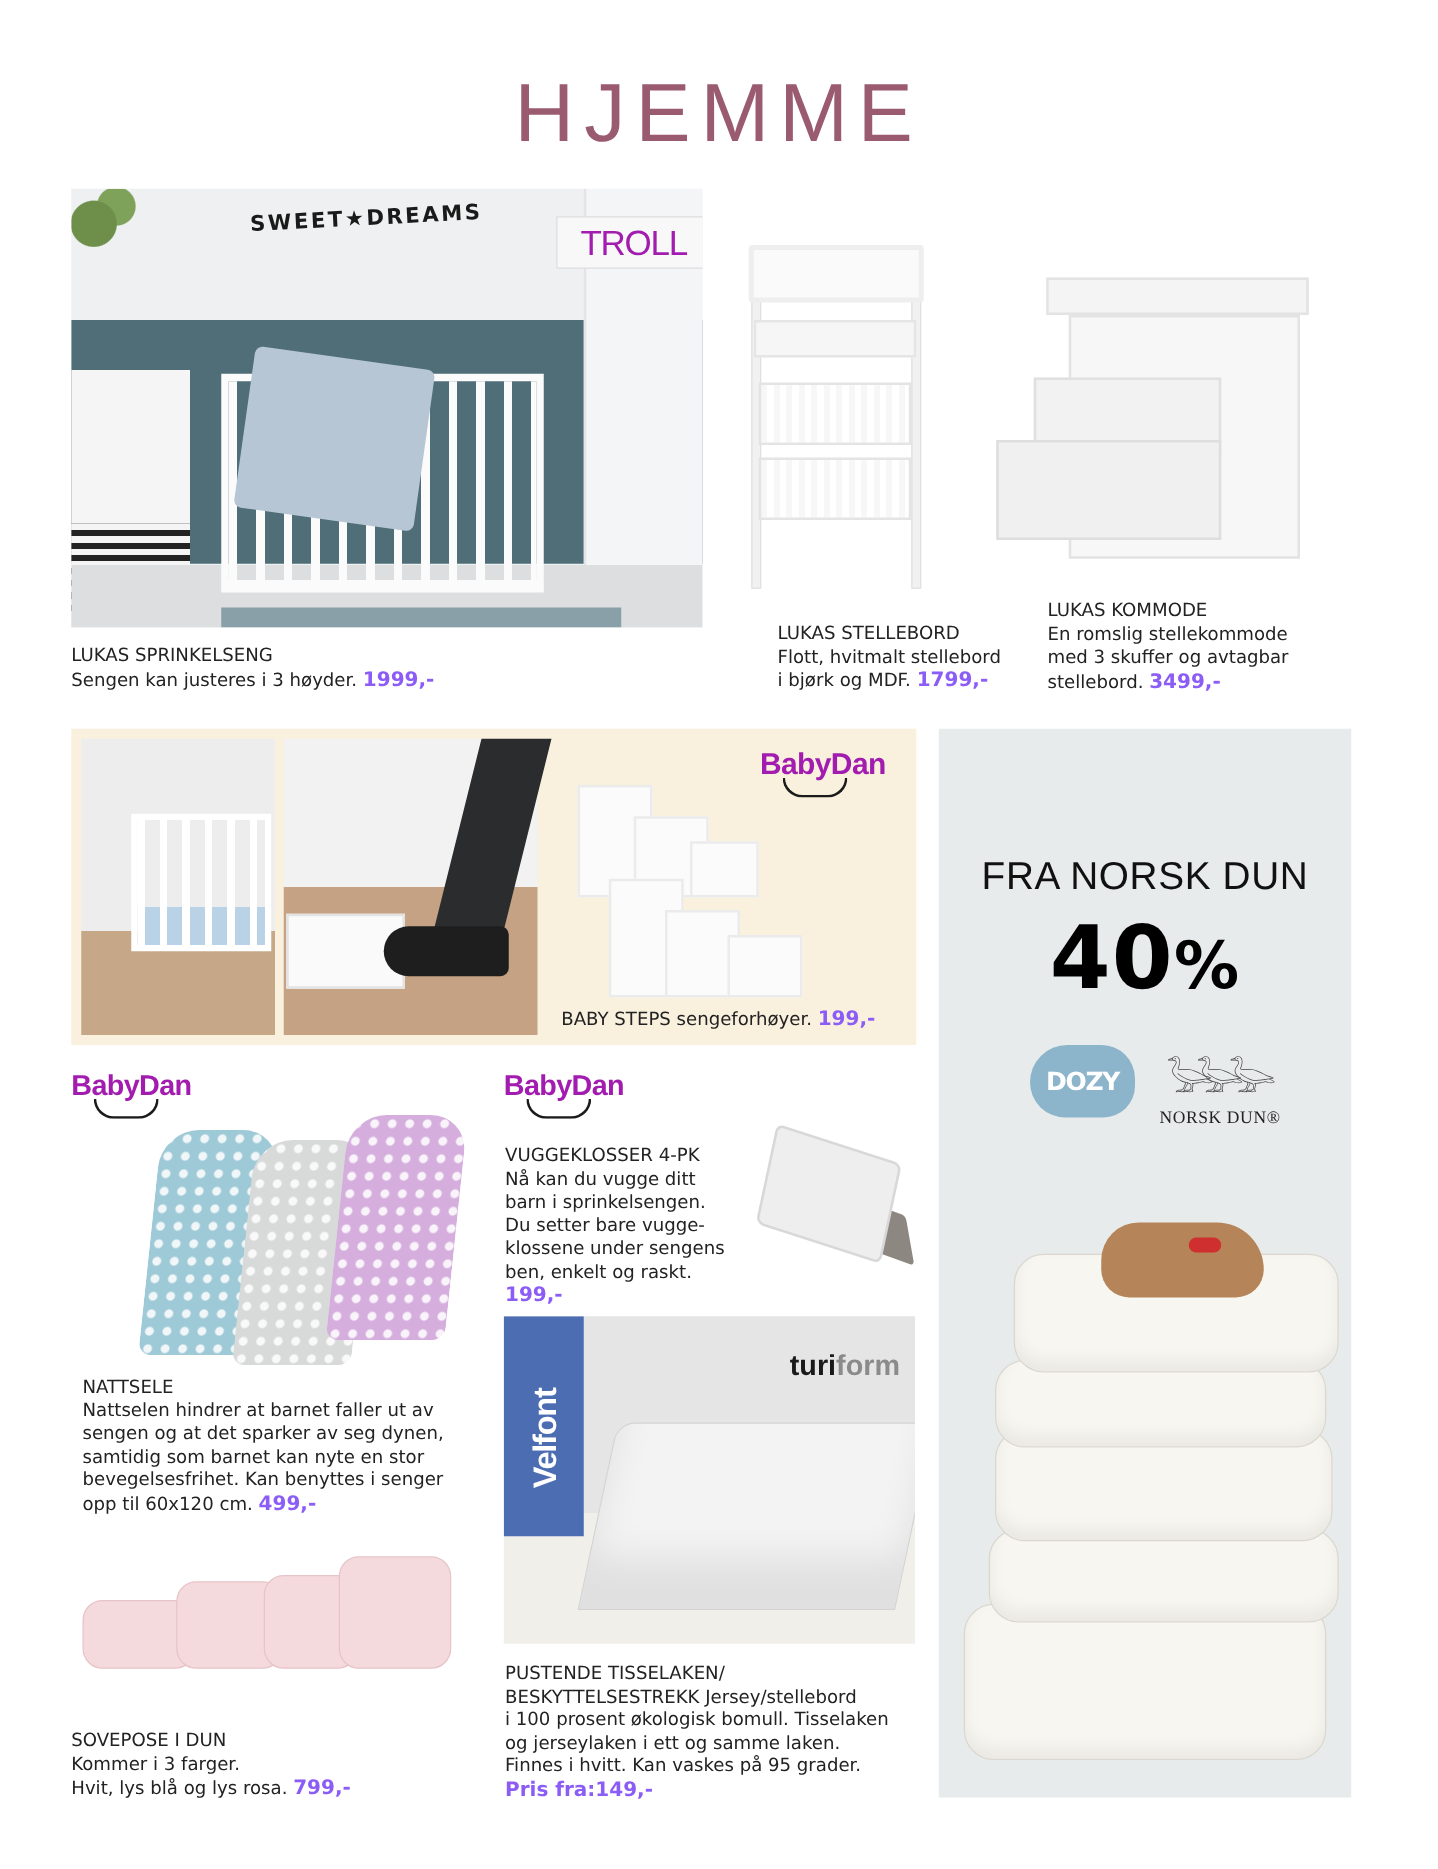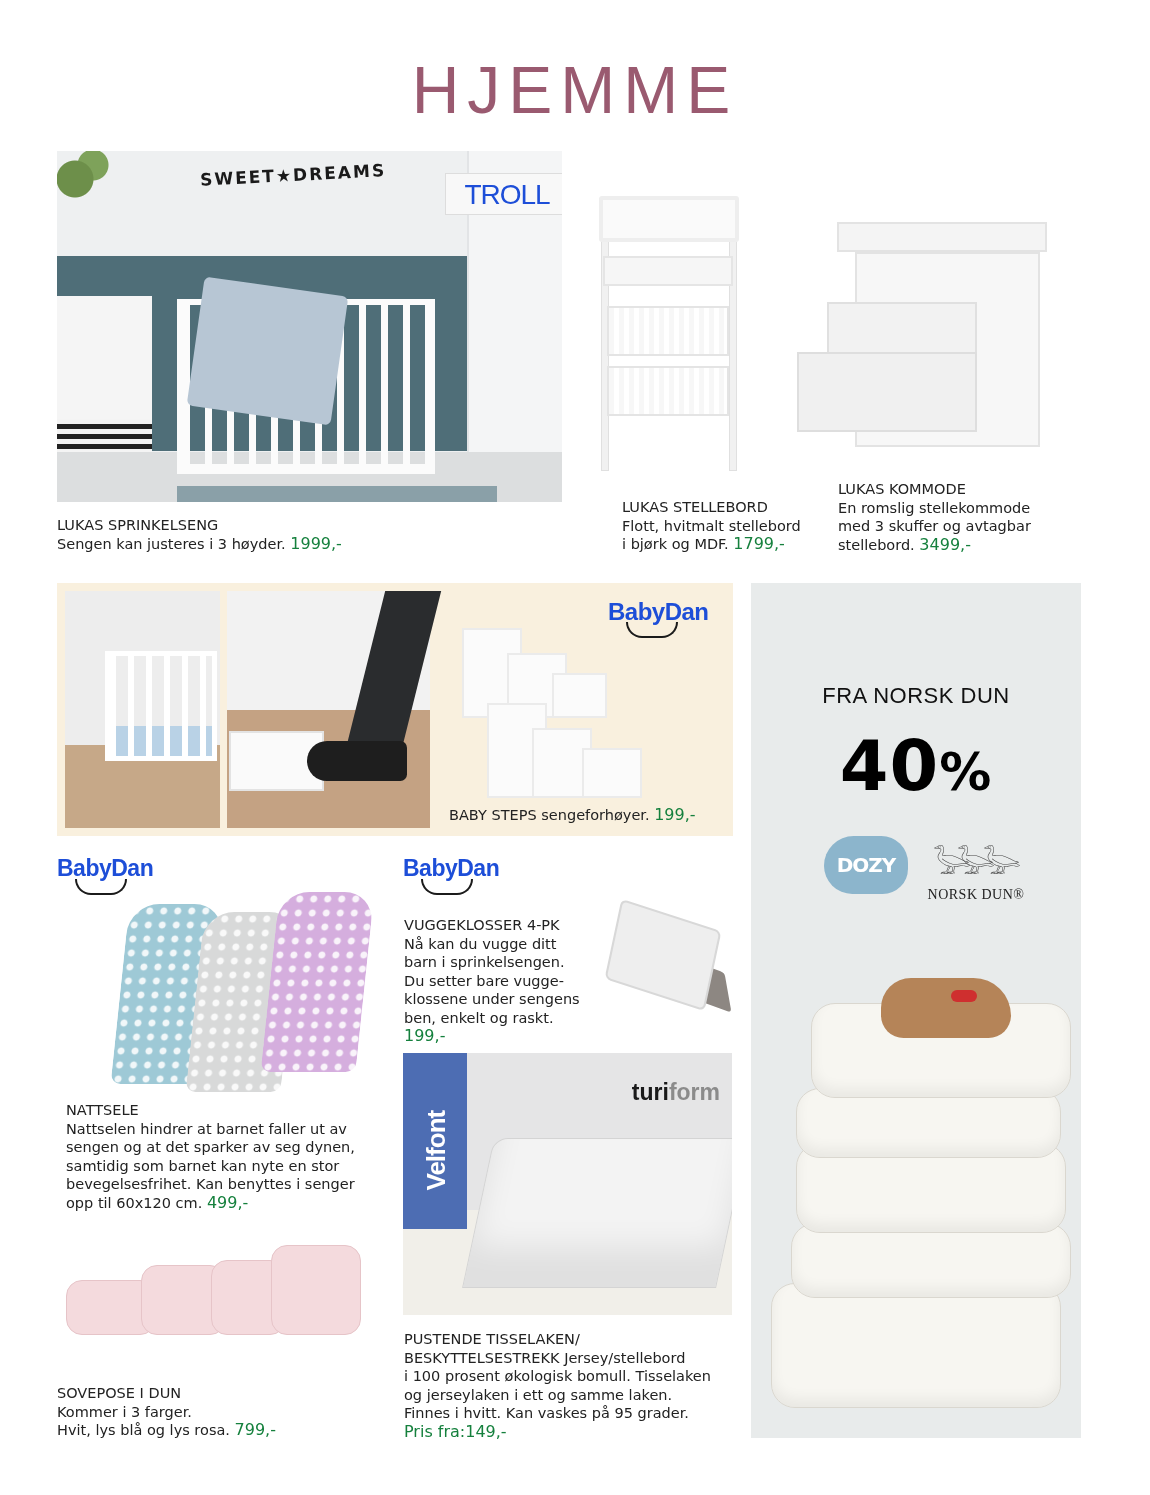--- a/index.html
+++ b/index.html
@@ -8,41 +8,41 @@
   .abs { position: absolute; }
 
   .page-title {
     left: 0; width: 1150px; top: 52px; text-align: center;
     font-family: "Liberation Sans", sans-serif; font-weight: 400;
     font-size: 66px; letter-spacing: 8px; color: #9a5a70;
   }
 
   .txt { font-size: 14.5px; line-height: 18.5px; color: #222; }
   .txt .name { display: block; text-transform: none; }
-  .price { font-weight: 400; font-size: 16px; color: #15803d; }
+  .price { font-weight: 700; font-size: 16px; color: #8b5cf6; }
 
   
   .photo { overflow: hidden; }
 
   
   .hero { left: 57px; top: 151px; width: 505px; height: 351px; background: #eef0f1; }
   .hero .wall-band { position: absolute; left: 0; right: 0; top: 105px; height: 195px; background: #4f6e78; }
   .hero .floor { position: absolute; left: 0; right: 0; bottom: 0; height: 50px; background: #dcdedf; }
   .hero .rug { position: absolute; left: 120px; bottom: 0; width: 320px; height: 16px; background: #8aa0a8; }
   .hero .crib { position: absolute; left: 120px; top: 148px; width: 258px; height: 175px; border: 6px solid #fbfbfb; border-bottom-width: 10px;
     background: repeating-linear-gradient(90deg, #fbfbfb 0 7px, transparent 7px 22px); }
   .hero .blanket { position: absolute; left: 138px; top: 135px; width: 145px; height: 130px; background: #b7c6d4; transform: rotate(8deg); border-radius: 6px; }
   .hero .dresser { position: absolute; left: 0; top: 145px; width: 95px; height: 170px; background: #f5f5f5; }
   .hero .basket { position: absolute; left: 0; top: 268px; width: 95px; height: 80px;
     background: repeating-linear-gradient(0deg, #222 0 5px, #f4f4f4 5px 10px); border-radius: 0 0 10px 10px; }
   .hero .wardrobe { position: absolute; right: 0; top: 0; width: 95px; height: 310px; background: #f4f5f6; border-left: 2px solid #e2e4e6; }
   .hero .banner { position: absolute; left: 143px; top: 14px; font-family: "DejaVu Sans", sans-serif; font-weight: 700; font-size: 17px; letter-spacing: 2px; color: #1a1a1a; transform: rotate(-3deg); }
   .hero .plant { position: absolute; left: 0; top: 0; width: 60px; height: 70px; background: radial-gradient(circle at 30% 40%, #6d8f4a 0 18px, transparent 19px), radial-gradient(circle at 60% 20%, #7ea25a 0 15px, transparent 16px); }
   .hero .troll-logo { position: absolute; left: 388px; top: 22px; width: 124px; height: 42px; background: #f8f8f8; border: 1px solid #ddd;
-    font-family: "Liberation Sans", sans-serif; font-size: 28px; letter-spacing: -1px; color: #1d4ed8; text-align: center; line-height: 42px; font-weight: 400; }
+    font-family: "Liberation Sans", sans-serif; font-size: 28px; letter-spacing: -1px; color: #a21caf; text-align: center; line-height: 42px; font-weight: 400; }
 
   
   .stellebord { left: 597px; top: 196px; width: 145px; height: 275px; }
   .stellebord .top { position: absolute; left: 2px; top: 0; width: 140px; height: 46px; border: 4px solid #eee; background: #fafafa; border-radius: 3px; }
   .stellebord .drawer { position: absolute; left: 6px; top: 60px; width: 130px; height: 30px; background: #f6f6f6; border: 2px solid #e5e5e5; }
   .stellebord .leg { position: absolute; top: 40px; width: 8px; height: 235px; background: #f1f1f1; border: 1px solid #e0e0e0; }
   .stellebord .shelf { position: absolute; left: 10px; width: 122px; height: 50px; border: 2px solid #e4e4e4;
     background: repeating-linear-gradient(90deg, #f7f7f7 0 5px, #ffffff 5px 10px); }
 
   
@@ -56,28 +56,28 @@
   .steps-panel { left: 57px; top: 583px; width: 676px; height: 253px; background: #f9f0de; }
   .steps-photo1 { position: absolute; left: 8px; top: 8px; width: 155px; height: 237px; background: linear-gradient(#ededed 0 65%, #c6a888 65% 100%); }
   .steps-photo1 .crib2 { position: absolute; left: 40px; top: 60px; width: 112px; height: 110px; border: 5px solid #fff;
     background: repeating-linear-gradient(90deg, #fff 0 6px, transparent 6px 18px), linear-gradient(transparent 70%, #b9d2e6 70%); }
   .steps-photo2 { position: absolute; left: 170px; top: 8px; width: 203px; height: 237px; background: linear-gradient(#f2f2f2 0 50%, #c4a283 50% 100%); }
   .steps-photo2 .leg-dark { position: absolute; right: 10px; top: 0; width: 56px; height: 170px; background: #2a2c2e; border-radius: 0 0 20px 20px; transform: skewX(-14deg); }
   .steps-photo2 .foot { position: absolute; left: 80px; top: 150px; width: 100px; height: 40px; background: #1e1e1e; border-radius: 30px 10px 10px 30px; }
   .steps-photo2 .block { position: absolute; left: 2px; top: 140px; width: 95px; height: 60px; background: #fafafa; border: 2px solid #e3e3e3; }
   .steps-product { position: absolute; left: 405px; top: 25px; width: 180px; height: 180px; }
   .step { position: absolute; background: #fbfbfb; border: 2px solid #ebebeb; }
-  .babydan-logo { position: absolute; font-family: "Liberation Sans", sans-serif; font-weight: 700; color: #1d4ed8; letter-spacing: -0.5px; text-align: center; }
+  .babydan-logo { position: absolute; font-family: "Liberation Sans", sans-serif; font-weight: 700; color: #a21caf; letter-spacing: -0.5px; text-align: center; }
   .babydan-logo .arc { position: absolute; left: 18px; top: 24px; width: 52px; height: 16px; border: 2px solid #1b1b1b; border-top: none; border-radius: 0 0 30px 30px; }
   .steps-caption { position: absolute; left: 392px; top: 222px; font-size: 14.5px; }
 
   
   .dun-panel { left: 751px; top: 583px; width: 330px; height: 855px; background: #e8ebeb; }
   .dun-panel .h1 { position: absolute; left: 0; width: 330px; text-align: center; font-family: "Liberation Sans", sans-serif; font-weight: 700; font-size: 30px; letter-spacing: 1.5px; color: #111; }
-  .dun-panel .h2 { position: absolute; left: 0; width: 330px; text-align: center; font-family: "Liberation Sans", sans-serif; font-weight: 400; font-size: 22px; letter-spacing: 0.5px; color: #111; }
+  .dun-panel .h2 { position: absolute; left: 0; width: 330px; text-align: center; font-family: "Liberation Sans", sans-serif; font-weight: 400; font-size: 31px; letter-spacing: 0.5px; color: #111; }
   .dun-panel .pct { position: absolute; left: 0; width: 330px; text-align: center; font-family: "DejaVu Sans", sans-serif; font-weight: 700; font-size: 70px; color: #000000; letter-spacing: 1px; }
   .dun-panel .pct small { font-size: 52px; }
   .dozy-logo { position: absolute; left: 73px; top: 253px; width: 84px; height: 58px; background: #8cb5cc; border-radius: 40px 36px 34px 38px;
     color: #fff; font-family: "DejaVu Sans", sans-serif; font-weight: 700; font-size: 20px; text-align: center; line-height: 58px; letter-spacing: -1px; }
   .norskdun-logo { position: absolute; left: 170px; top: 250px; width: 110px; height: 70px; }
   .goose { position: absolute; bottom: 22px; font-size: 28px; color: #444; }
   .norskdun-text { position: absolute; left: 0; bottom: 0; width: 110px; text-align: center; font-family: "Liberation Serif", serif; font-size: 14px; color: #222; letter-spacing: 0.5px; }
   .duvets { position: absolute; left: 15px; top: 395px; width: 310px; height: 440px; }
   .duvet { position: absolute; background: #f7f6f1; border: 1px solid #dad7cf; border-radius: 24px; box-shadow: inset 0 -8px 14px rgba(0,0,0,0.06); }
   .teddy { position: absolute; left: 115px; top: 0; width: 130px; height: 60px; background: #b58458; border-radius: 40px 50px 30px 30px; }

